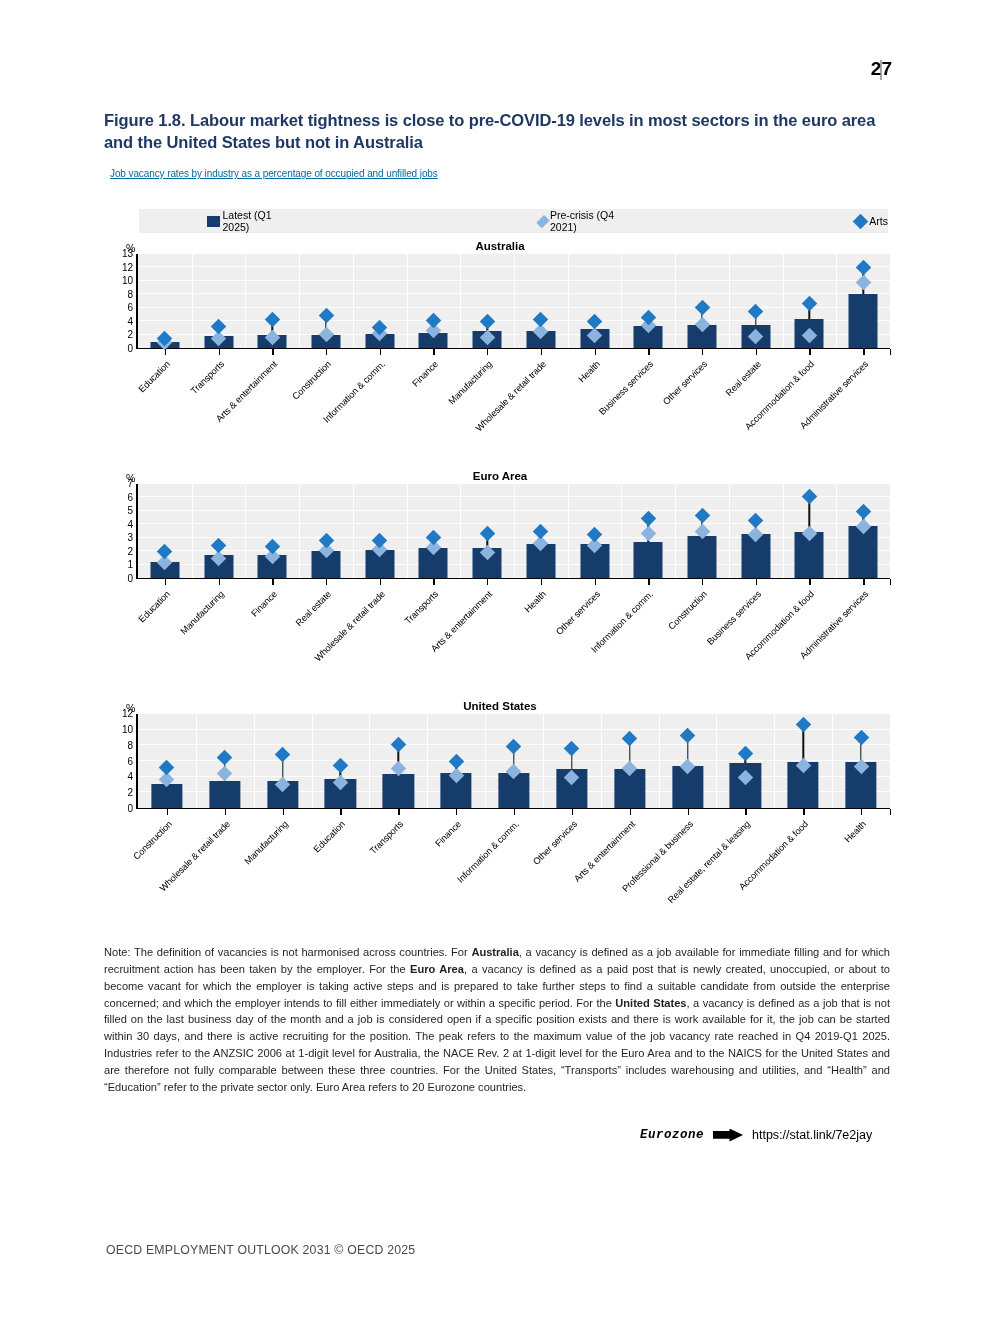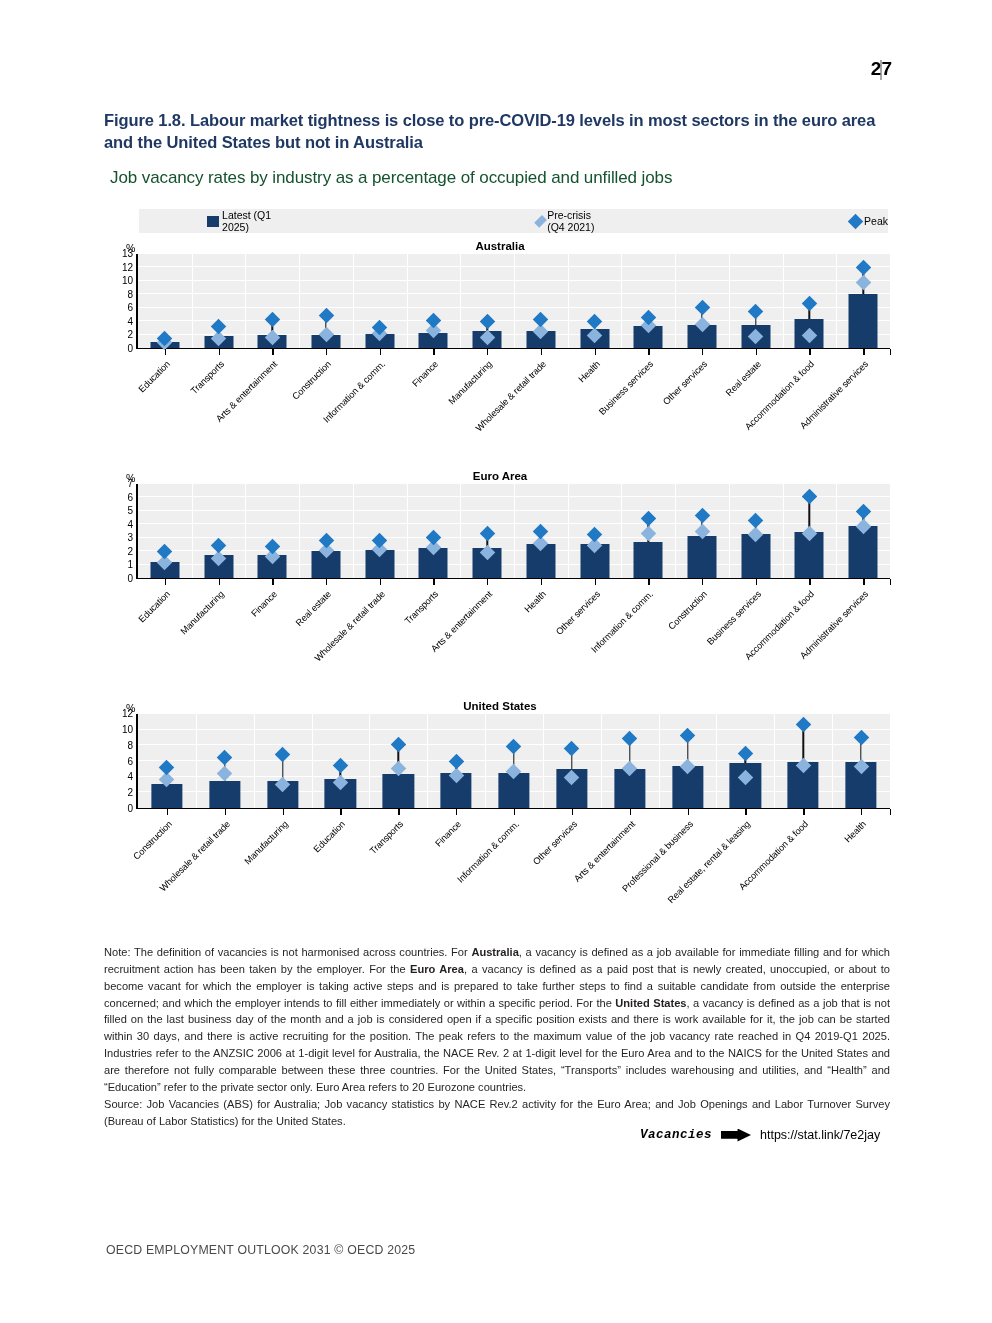--- a/index.html
+++ b/index.html
@@ -43,23 +43,24 @@
     font-weight: bold;
     line-height: 1.33;
     color: #1f3864;
     letter-spacing: -0.1px;
   }
   .fig-subtitle {
     position: absolute;
     top: 168px;
     left: 110px;
     width: 790px;
-    font-size: 17px;
-    color: #14532d;
+    font-size: 10px;
+    color: #0369a1;
     letter-spacing: -0.1px;
+    text-decoration: underline;
   }
 
   
   .legend {
     position: absolute;
     top: 209px;
     left: 139px;
     width: 749px;
     height: 24px;
     background: #efefef;
@@ -278,21 +279,21 @@
   <div class="legend-item i1">
     <span class="swatch-bar"></span>
     <span>Latest (Q1 2025)</span>
   </div>
   <div class="legend-item i2">
     <span class="swatch-diamond pre"></span>
     <span>Pre-crisis (Q4 2021)</span>
   </div>
   <div class="legend-item i3">
     <span class="swatch-diamond peak"></span>
-    <span>Peak</span>
+    <span>Arts</span>
   </div>
 </div>
 
 <div class="panel" id="panel-0" style="top:240px;">
   <div class="pct-label" style="left:16px; top:2px;">%</div>
   <div class="panel-title">Australia</div>
   <div class="plot-wrap" style="height:95px;">
     <div class="y-axis">
         <div class="tick" style="bottom: auto; margin-bottom: 0px; top: 100%;">0</div>
         <div class="tick" style="bottom: auto; margin-bottom: 0px; top: 85.7143%;">2</div>
@@ -856,22 +857,21 @@
           <div class="xl">
             <span>Health</span>
           </div>
         </div>
       </div>
     </div>
 </div>
 
 <div class="note">
   <span>Note:</span><span> The definition of vacancies is not harmonised across countries. For </span><b>Australia</b><span>, a vacancy is defined as a job available for immediate filling and for which recruitment action has been taken by the employer. For the </span><b>Euro Area</b><span>, a vacancy is defined as a paid post that is newly created, unoccupied, or about to become vacant for which the employer is taking active steps and is prepared to take further steps to find a suitable candidate from outside the enterprise concerned; and which the employer intends to fill either immediately or within a specific period. For the </span><b>United States</b><span>, a vacancy is defined as a job that is not filled on the last business day of the month and a job is considered open if a specific position exists and there is work available for it, the job can be started within 30 days, and there is active recruiting for the position. The peak refers to the maximum value of the job vacancy rate reached in Q4 2019-Q1 2025. Industries refer to the ANZSIC 2006 at 1-digit level for Australia, the NACE Rev. 2 at 1-digit level for the Euro Area and to the NAICS for the United States and are therefore not fully comparable between these three countries. For the United States, “Transports” includes warehousing and utilities, and “Health” and “Education” refer to the private sector only. Euro Area refers to 20 Eurozone countries.</span>
-  <div class="source">Source: Job Vacancies (ABS) for Australia; Job vacancy statistics by NACE Rev.2 activity for the Euro Area; and Job Openings and Labor Turnover Survey (Bureau of Labor Statistics) for the United States.</div>
 </div>
 
 <div class="statlink">
-  <span class="sl-word">Vacancies</span>
+  <span class="sl-word">Eurozone</span>
   <span class="sl-glyph"></span>
   <span class="sl-url">https://stat.link/7e2jay</span>
 </div>
 
 <div class="footer">OECD EMPLOYMENT OUTLOOK 2031 © OECD 2025</div>
 
 </body></html>

